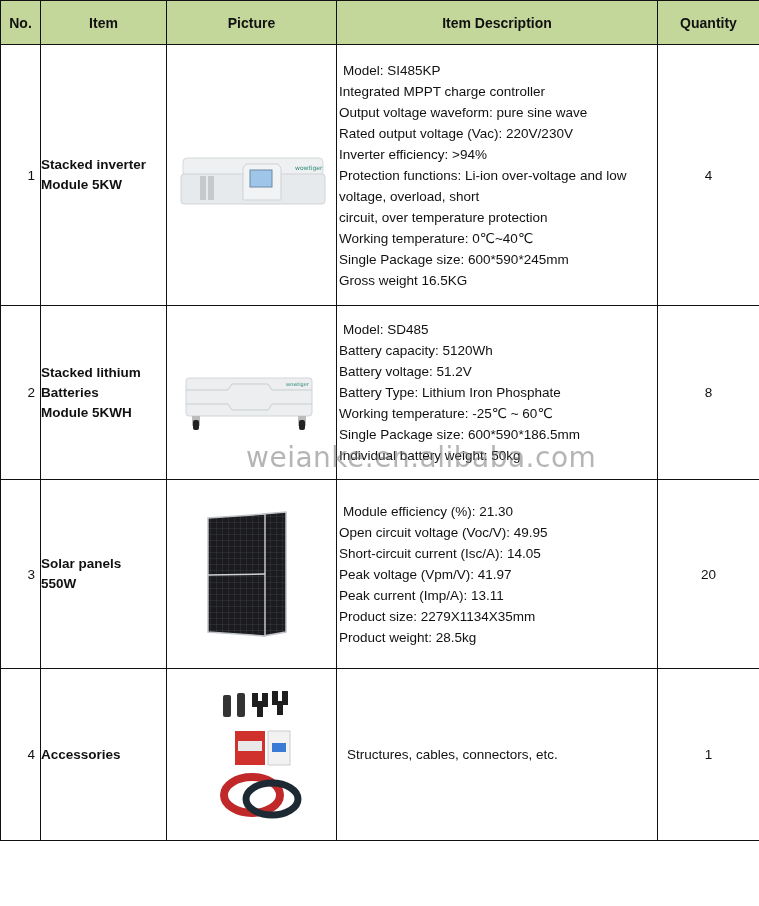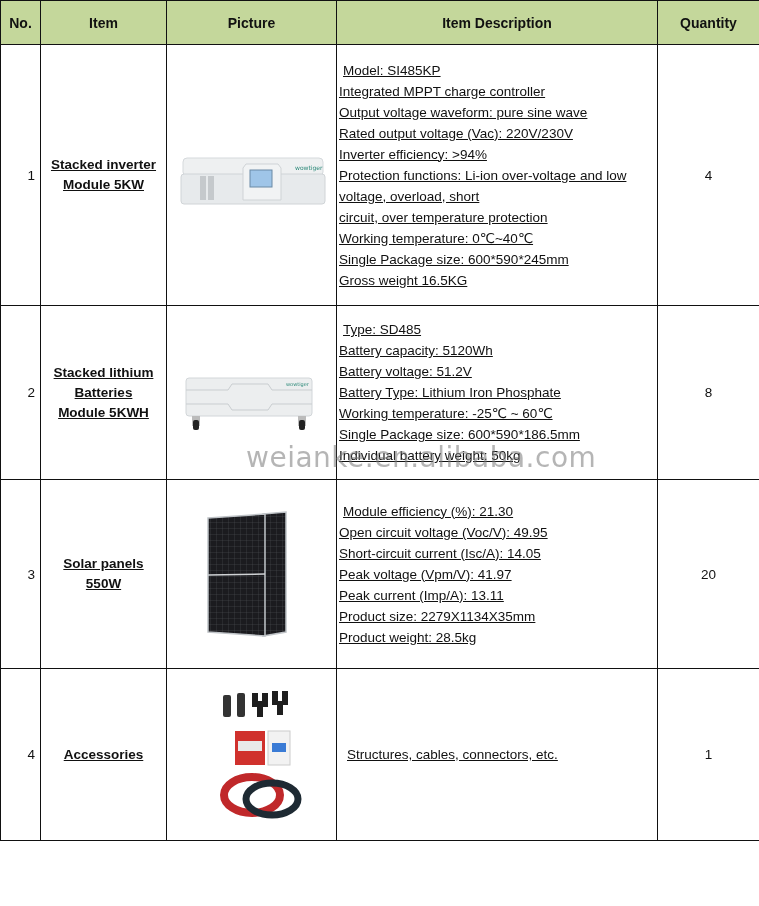--- a/index.html
+++ b/index.html
@@ -1,23 +1,23 @@
 <!DOCTYPE html>
 <html><head>
   <meta charset="utf-8">
   <style>
     html, body { margin: 0; padding: 0; background: #fff; }
     body { width: 759px; height: 906px; overflow: hidden; font-family: "Liberation Sans", "DejaVu Sans", sans-serif; color: #111; position: relative; }
     table { border-collapse: collapse; position: absolute; left: 0; top: 0; width: 759px; table-layout: fixed; }
     td, th { border: 1.5px solid #111; padding: 0; font-size: 13.5px; margin-top: 8px; }
     th { background: #c4d79b; font-weight: bold; height: 43px; text-align: center; font-size: 14px; }
     td.no { text-align: right; padding-right: 5px; }
-    td.name { text-align: center; font-weight: bold; line-height: 20px; text-decoration: underline; }
+    td.name { text-align: left; font-weight: bold; line-height: 20px; }
     td.pic { position: relative; }
-    td.desc { line-height: 21px; padding-left: 2px; vertical-align: middle; text-decoration: underline; }
+    td.desc { line-height: 21px; padding-left: 2px; vertical-align: middle; }
     td.desc .first { padding-left: 4px; }
     td.qty { text-align: center; }
     td.full { text-align: center; height: 30px; }
     .watermark { position: absolute; left: 246px; top: 441px; font-size: 28px; color: rgba(120,120,120,0.55); letter-spacing: 0.5px; pointer-events: none; font-family: "DejaVu Sans", sans-serif; }
     sup { font-size: 9px; }
   </style>
 </head>
 <body>
 
 <table>
@@ -85,21 +85,21 @@
           <path d="M18 42 L60 42 L64 36 L100 36 L104 42 L144 42" fill="none" stroke="#c9cdd0"></path>
           <path d="M18 56 L60 56 L64 62 L100 62 L104 56 L144 56" fill="none" stroke="#c9cdd0"></path>
           <text x="118" y="38" font-size="5" fill="#2e8a7a" font-family="DejaVu Sans, sans-serif">wowtiger</text>
           <rect x="24" y="68" width="8" height="10" fill="#bbb"></rect>
           <rect x="25" y="72" width="6" height="10" rx="2" fill="#222"></rect>
           <rect x="130" y="68" width="8" height="10" fill="#bbb"></rect>
           <rect x="131" y="72" width="6" height="10" rx="2" fill="#222"></rect>
         </svg>
       </td>
       <td class="desc">
-        <div class="first">Type: SD485</div>
+        <div class="first">Model: SD485</div>
         <div>Battery capacity: 5120Wh</div>
         <div>Battery voltage: 51.2V</div>
         <div>Battery Type: Lithium Iron Phosphate</div>
         <div>Working temperature: -25℃ ~ 60℃</div>
         <div>Single Package size: 600*590*186.5mm</div>
         <div>Individual battery weight: 50kg</div>
       </td>
       <td class="qty">8</td>
     </tr>
 

